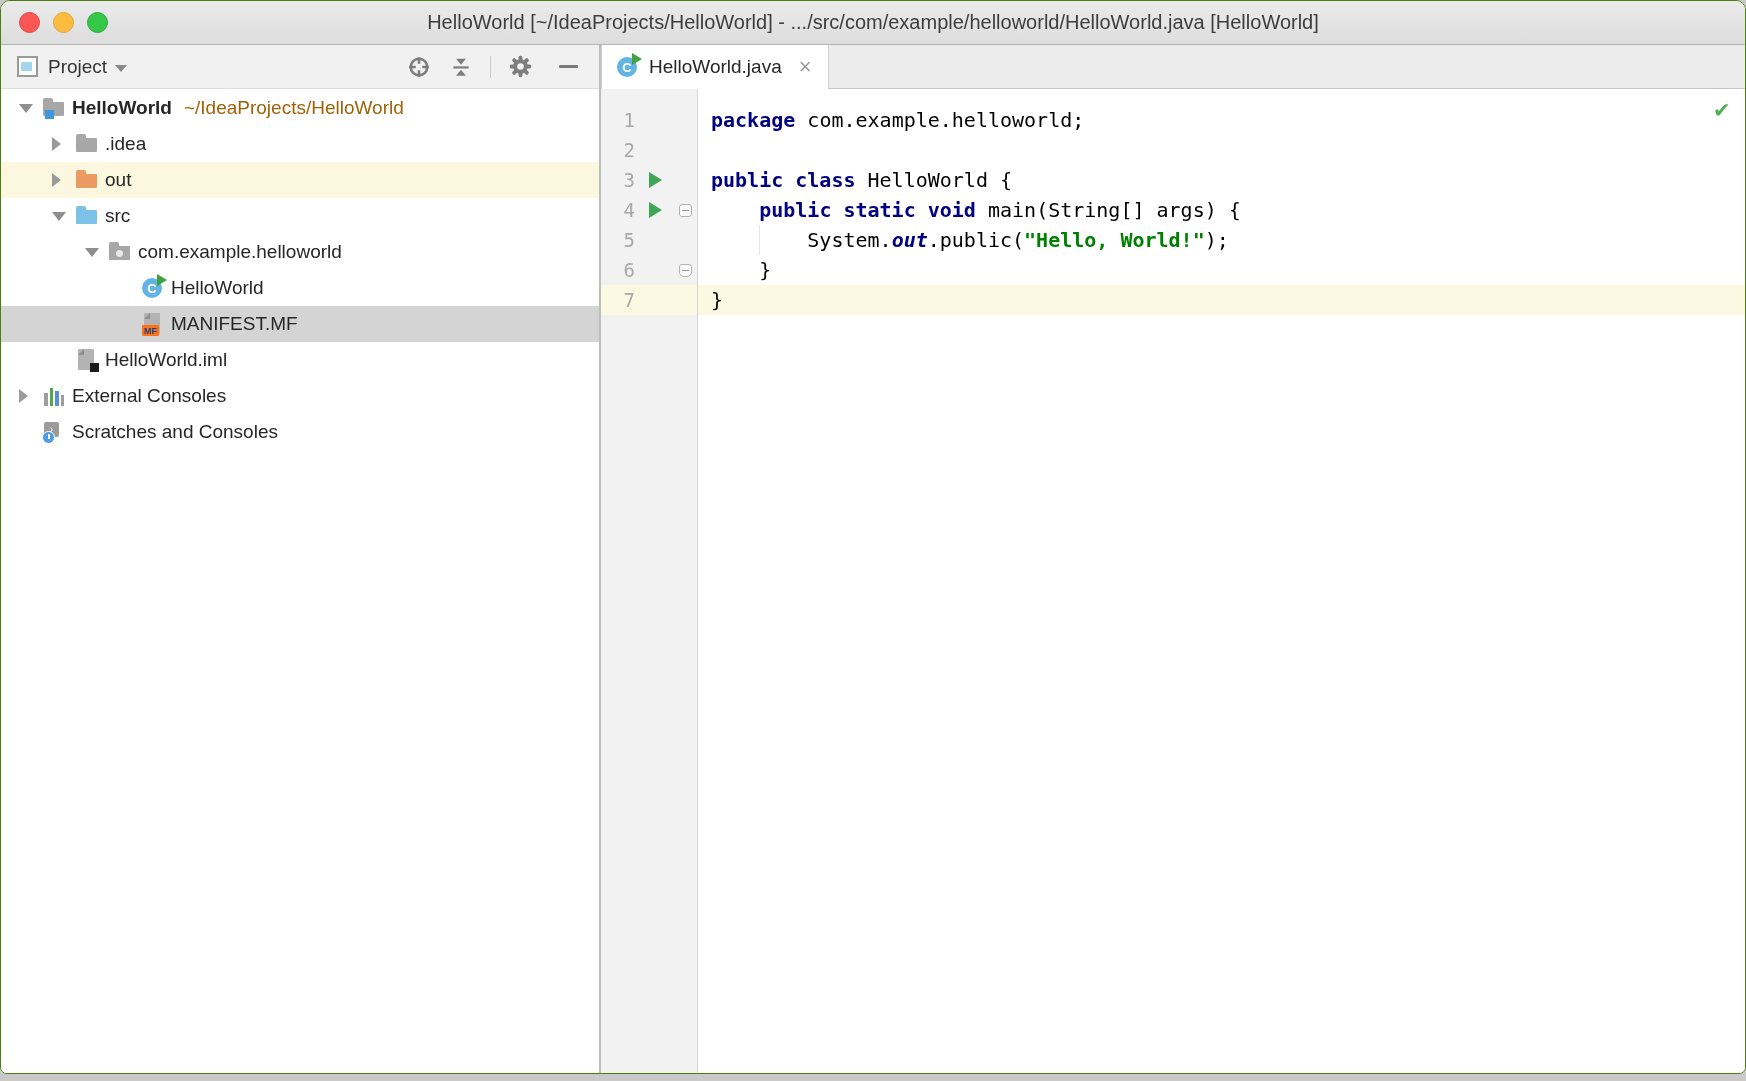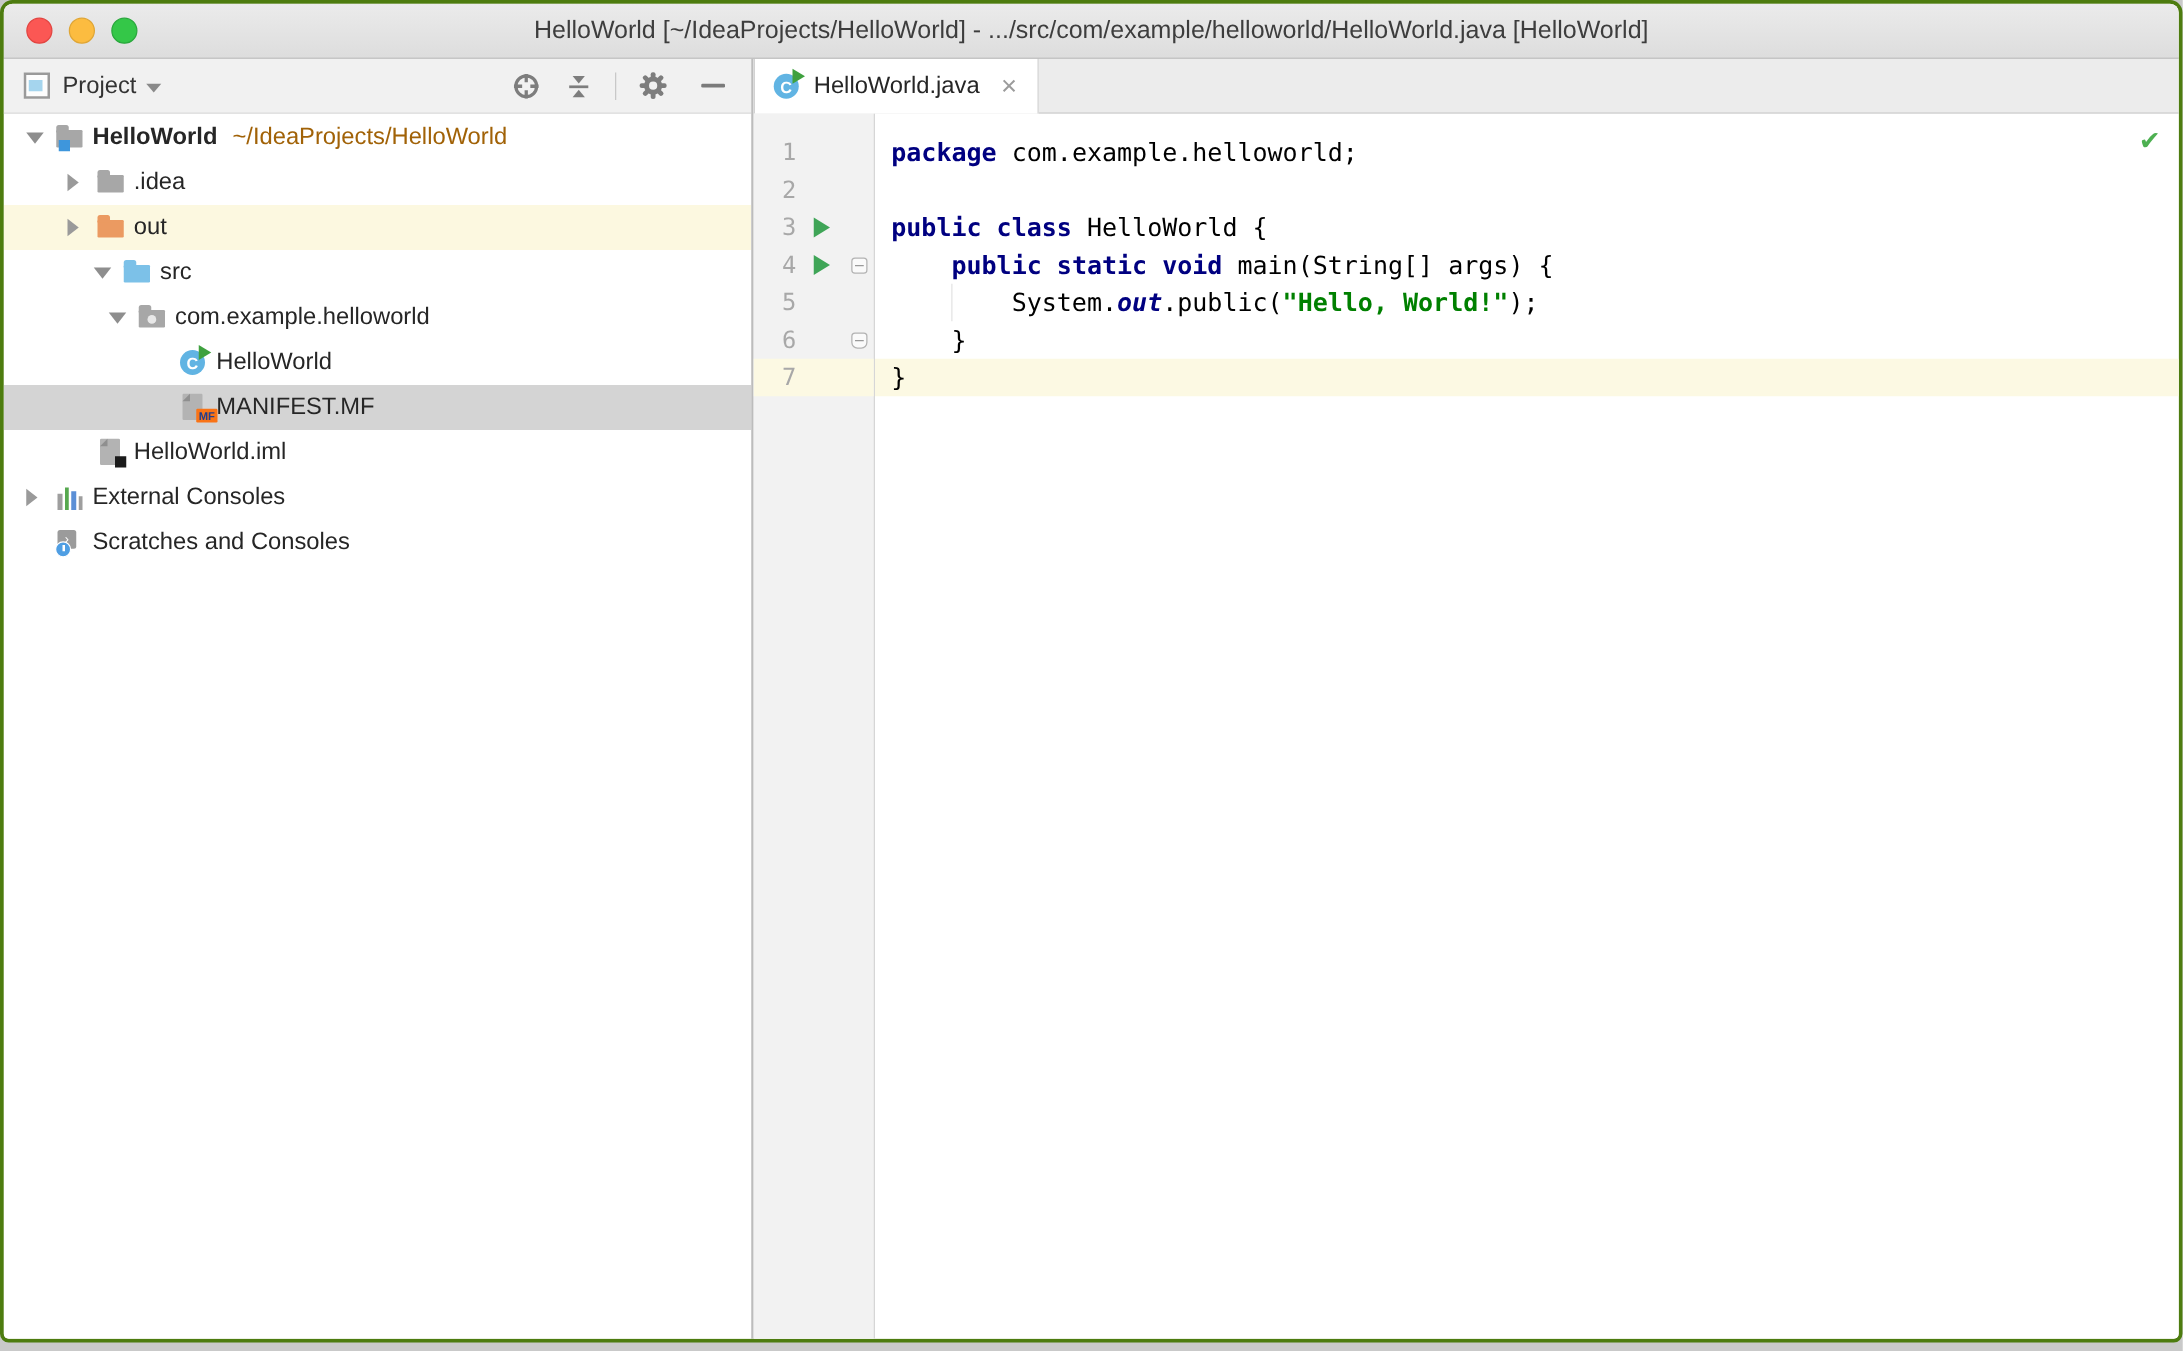--- a/index.html
+++ b/index.html
@@ -1,19 +1,19 @@
 <!DOCTYPE html>
 <html style="--c-keyword: #000080; --c-string: #008000; --c-field: #000080; --current-line: #fcf9e3; --hover-row: #fcf8e0; --selected-row: #d4d4d4; --run-arrow: #3fa557; --check: #4db051; --class-circle: #61b4e3; --folder-gray: #a7a7a7; --folder-out: #eb9a61; --folder-src: #7cc1e8; --traffic-red: #fb5754; --traffic-yellow: #fcbc40; --traffic-green: #34c748;"><head>
 <meta charset="utf-8">
 <style>
   * { box-sizing: border-box; margin: 0; padding: 0; }
   html,body { width:1746px; height:1081px; overflow:hidden; background:#c9c9c9;
               font-family:"Liberation Sans", sans-serif; }
   .window { position:absolute; left:0; top:0; width:1746px; height:1074px;
-            background:#fff; border:3px solid #4d7c0f; border-radius:10px 10px 7px 7px;
+            background:#fff; border:1px solid #4d7c0f; border-radius:10px 10px 7px 7px;
             overflow:hidden; display:flex; flex-direction:column; }
 
   
   .titlebar { height:44px; flex:none; background:linear-gradient(#ebebeb,#dddddd);
               border-bottom:1px solid #b4b4b4; position:relative;
               display:flex; align-items:center; justify-content:center; }
   .traffic { position:absolute; left:18px; top:0; height:100%; display:flex; align-items:center; gap:13px; }
   .tl { width:21px; height:21px; border-radius:50%; display:inline-block; }
   .tl.red    { background:var(--traffic-red);    border:1px solid #e24541; }
   .tl.yellow { background:var(--traffic-yellow); border:1px solid #dfa636; }
@@ -64,21 +64,21 @@
   .pkg-dot { position:absolute; left:8px; top:10px; width:7px; height:7px; border-radius:50%; background:#e8e8e8; }
   .class-circle { position:absolute; left:1px; top:2px; width:20px; height:20px; border-radius:50%;
                   background:var(--class-circle); color:#fff; font-weight:bold; font-size:13px;
                   display:flex; align-items:center; justify-content:center; }
   .run-overlay { position:absolute; right:-2px; top:-2px; width:0; height:0;
                  border-top:6px solid transparent; border-bottom:6px solid transparent;
                  border-left:10px solid #3fa13f; }
   .page { position:absolute; left:3px; top:1px; width:16px; height:21px; background:#b3b3b3; border-radius:1px; }
   .page::before { content:""; position:absolute; left:0; top:0; border-style:solid; border-width:0 0 6px 6px;
                   border-color:transparent transparent #8f8f8f transparent; }
-  .mf-badge { position:absolute; left:14px; bottom:0; width:17px; height:11px; background:#f97316;
+  .mf-badge { position:absolute; left:1px; bottom:0; width:17px; height:11px; background:#f97316;
               color:#203f8e; font-size:9px; font-weight:bold; display:flex; align-items:center;
               justify-content:center; border-radius:1px; }
   .iml-badge { position:absolute; right:0; bottom:0; width:9px; height:9px; background:#1b1b1b; }
   .lib-bars { position:absolute; left:2px; bottom:2px; display:flex; align-items:flex-end; gap:2px; }
   .lib-bars i { width:3.5px; display:block; }
   .scratch-sq { position:absolute; left:2px; top:2px; width:15px; height:15px; background:#9b9b9b; border-radius:2px;
                 color:#fff; font-size:10px; line-height:15px; text-align:center; }
   .scratch-clock { position:absolute; left:0px; bottom:0px; width:13px; height:13px; border-radius:50%;
                    background:#4f9ee3; border:1px solid #fff; }
   .scratch-clock::after { content:""; position:absolute; left:5px; top:2px; width:2px; height:5px; background:#fff; }
@@ -204,21 +204,21 @@
           <div class="t-row hl-hover" style="padding-left: 45px;">
             <span class="chev-box">
               <span class="chev-col"></span>
             </span>
             <span class="ticon">
               <span class="fold-body" style="--fc: #eb9a61;"></span>
               <span class="fold-tab" style="--fc: #eb9a61;"></span>
             </span>
             <span class="t-label">out</span>
           </div>
-          <div class="t-row" style="padding-left: 66px; align-items: center;">
+          <div class="t-row" style="padding-left: 45px; align-items: center;">
             <span class="chev-box">
               <span class="chev-exp"></span>
             </span>
             <span class="ticon">
               <span class="fold-body" style="--fc: #7cc1e8;"></span>
               <span class="fold-tab" style="--fc: #7cc1e8;"></span>
             </span>
             <span class="t-label">src</span>
           </div>
           <div class="t-row" style="padding-left: 78px;">

